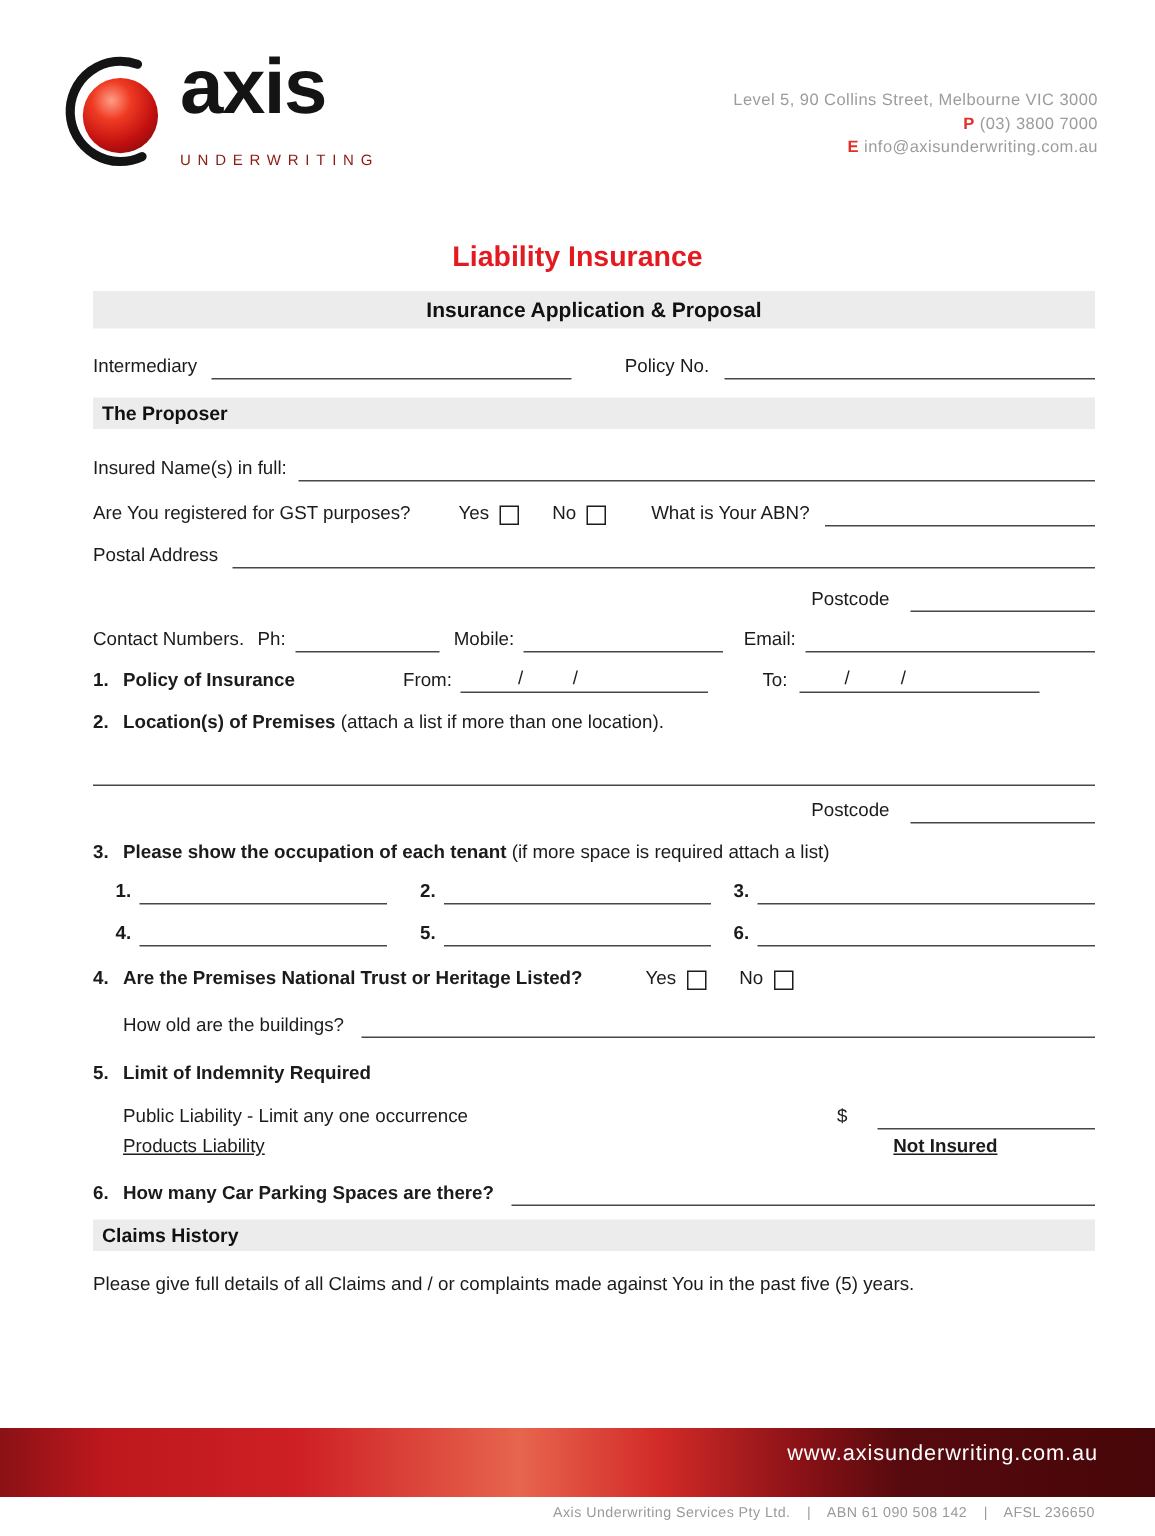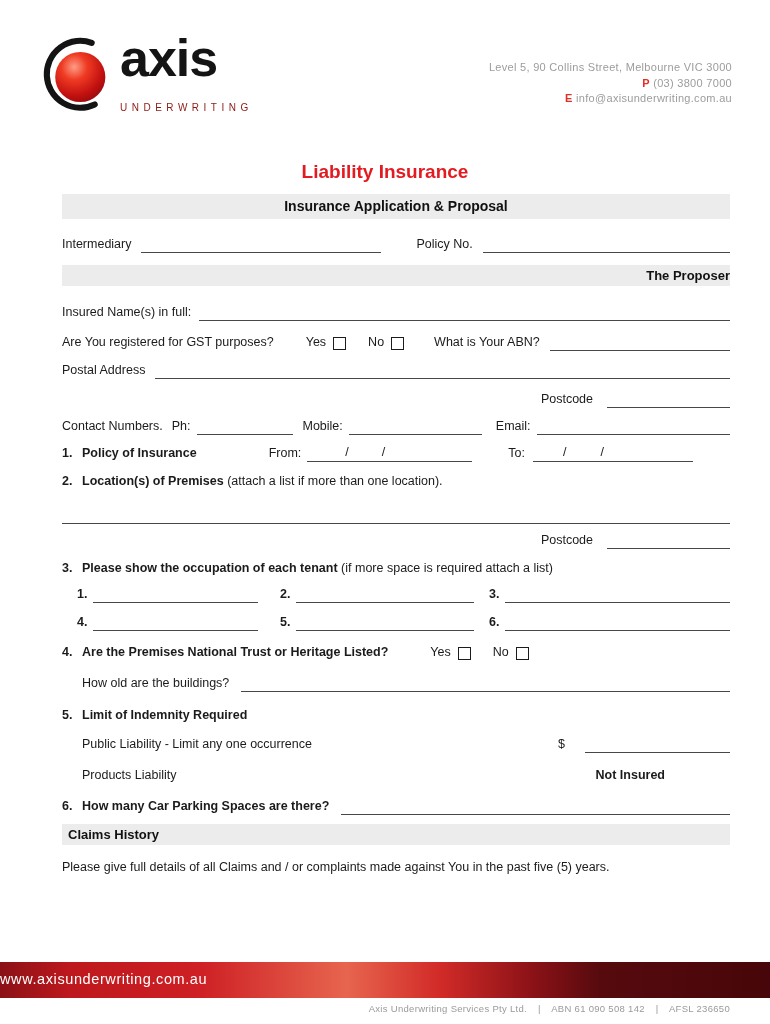--- a/index.html
+++ b/index.html
@@ -31,21 +31,21 @@
   .line { border-bottom:1.4px solid #474747; height:0; align-self:flex-end; }
   .grow { flex:1; }
   .num { font-weight:bold; width:20px; flex-shrink:0; padding-bottom:2px; }
   .cb { width:13px; height:13px; border:1.5px solid #1c1c1c; background:#fff; margin:0 0 1px 7px; flex-shrink:0; }
   .note { font-weight:normal; }
   .slash-field { display:flex; align-items:flex-end; border-bottom:1.4px solid #474747; }
   .slash-field span { padding-bottom:2px; }
 
   
   .footer { position:absolute; left:0; right:0; bottom:0; }
-  .footer-bar { height:36px; line-height:35px; text-align:left; padding-right:20px; color:#ffffff; font-size:14.5px; letter-spacing:0.6px;
+  .footer-bar { height:46px; line-height:35px; text-align:right; padding-right:38px; color:#ffffff; font-size:14.5px; letter-spacing:0.6px;
     background:linear-gradient(90deg,#8a1116 0%,#bd181d 9%,#ce2025 26%,#e7654e 45%,#d22b28 57%,#8c1217 69%,#560a0e 78%,#470609 100%); }
   .footer-caption { text-align:right; padding:5px 40px 10px 0; font-size:9.5px; color:#9a9a9a; letter-spacing:0.3px; }
   .footer-caption .sep { margin:0 8px; }
 </style>
 </head>
 <body>
 
 <div class="page">
 
   <div class="header">
@@ -79,21 +79,21 @@
 
   <div class="content">
 
     <div class="row" style="margin-top:13px; height:21px;">
       <span class="lbl">Intermediary</span>
       <span class="line" style="width:240px; margin-left:10px;"></span>
       <span class="lbl" style="margin-left:35px;">Policy No.</span>
       <span class="line grow" style="margin-left:10px;"></span>
     </div>
 
-    <div class="bar bar-left" style="margin:12px 0 0 0;text-align:right;">The Proposer</div>
+    <div class="bar bar-left" style="margin:12px 0 0 0;">The Proposer</div>
 
     <div class="row" style="margin-top:15px; height:20px;">
       <span class="lbl">Insured Name(s) in full:</span>
       <span class="line grow" style="margin-left:8px;"></span>
     </div>
 
     <div class="row" style="margin-top:10px; height:20px;">
       <span class="lbl">Are You registered for GST purposes?</span>
       <span class="lbl" style="margin-left:32px;">Yes</span>
       <span class="cb"></span>
@@ -193,21 +193,21 @@
       <span class="lbl b">Limit of Indemnity Required</span>
     </div>
 
     <div class="row" style="margin-top:9px; height:20px;">
       <span class="lbl" style="margin-left:20px;">Public Liability - Limit any one occurrence</span>
       <span class="grow"></span>
       <span class="lbl">$</span>
       <span class="line" style="width:145px; margin-left:20px;"></span>
     </div>
 
-    <div class="row" style="margin-top:11px; height:20px;">
+    <div class="row" style="margin-top:0; height:20px;text-decoration:underline;">
       <span class="lbl" style="margin-left:20px;">Products Liability</span>
       <span class="grow"></span>
       <span class="lbl b" style="margin-right:65px;">Not Insured</span>
     </div>
 
     <div class="row" style="margin-top:11px; height:20px;">
       <span class="num">6.</span>
       <span class="lbl b">How many Car Parking Spaces are there?</span>
       <span class="line grow" style="margin-left:12px;"></span>
     </div>

